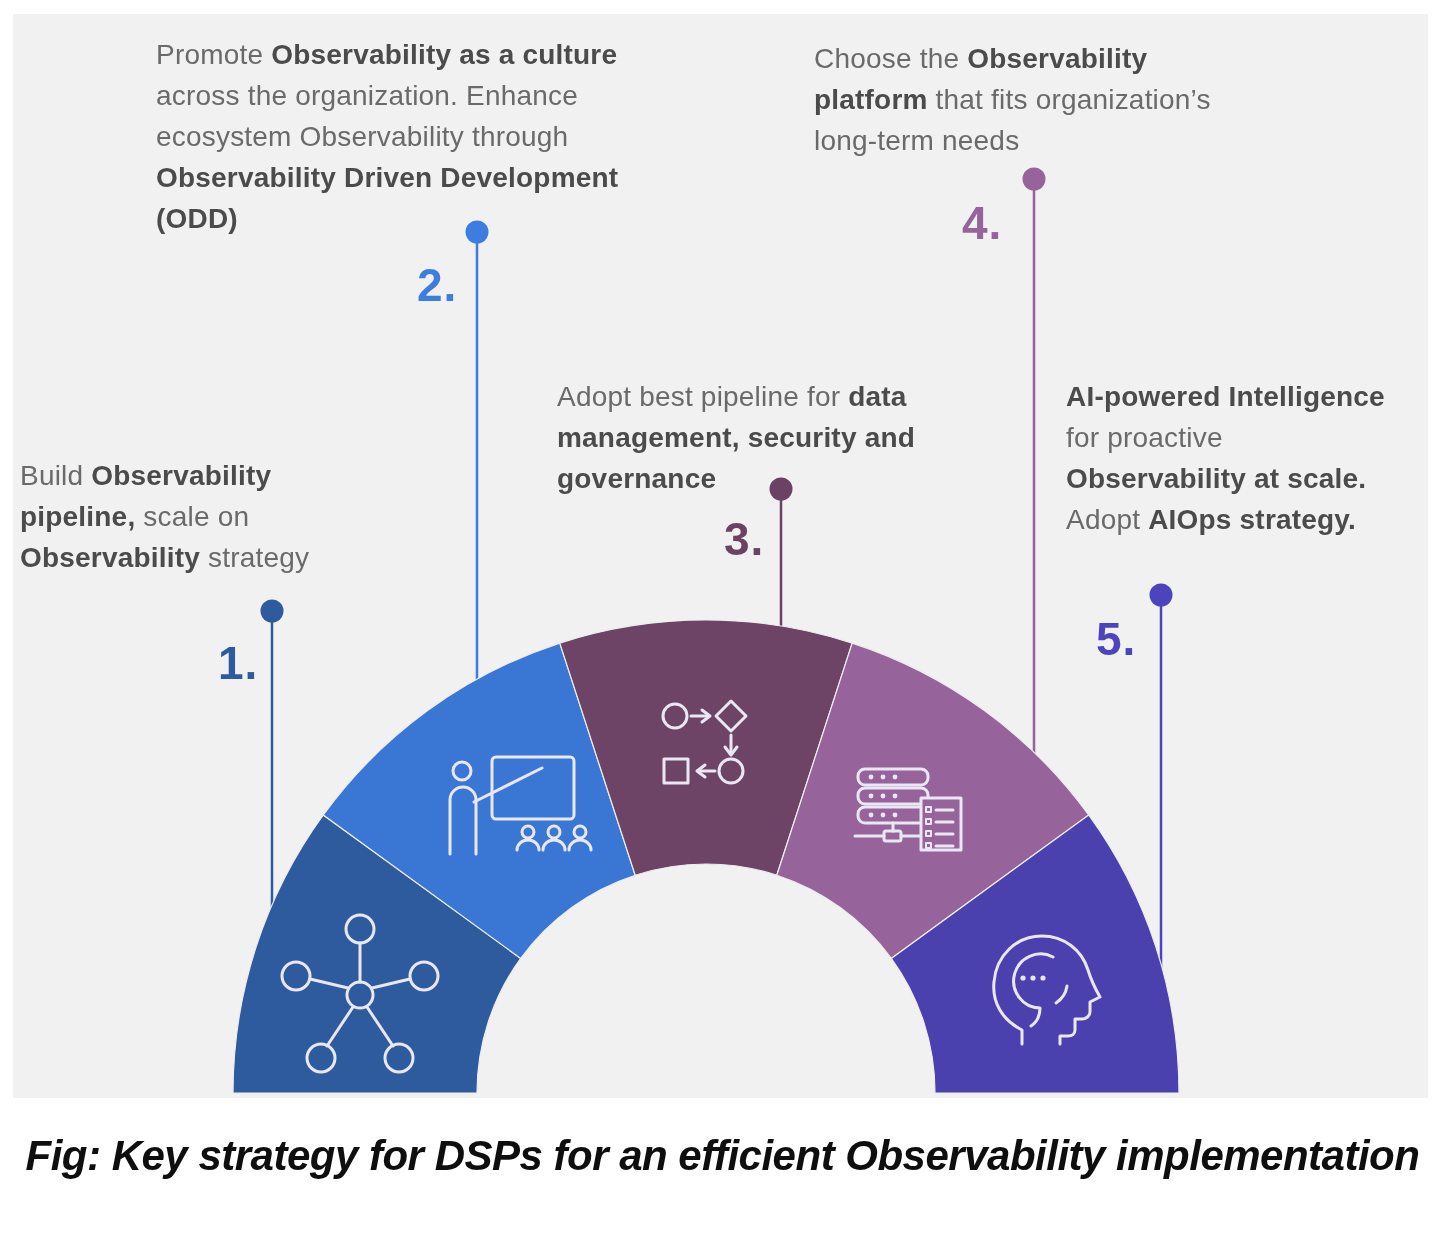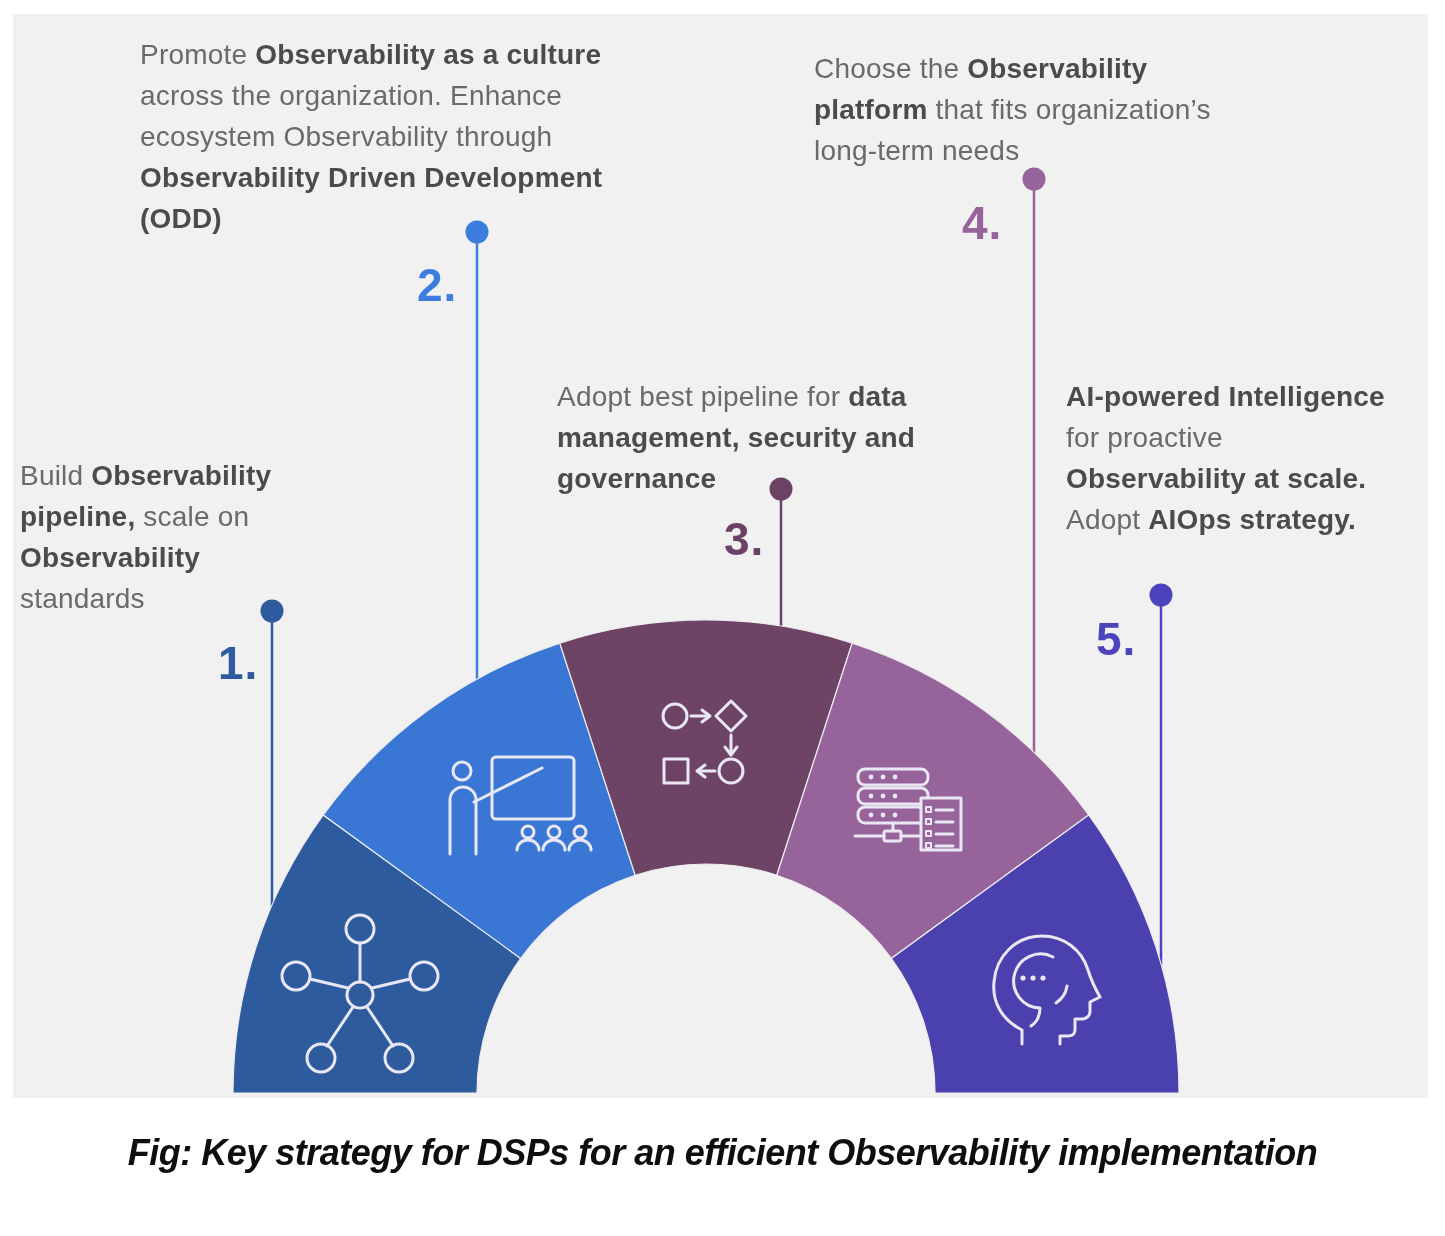--- a/index.html
+++ b/index.html
@@ -12,21 +12,21 @@
   .callout{
     position:absolute;font-size:28px;line-height:41px;color:#6a6a6a;
     letter-spacing:0.2px;
   }
   .callout .bold{font-weight:700;color:#4b4b4b;}
   .step-number{
     position:absolute;font-size:46px;font-weight:600;letter-spacing:1px;
   }
   .caption{
     position:absolute;left:0;right:0;top:1132px;text-align:center;
-    font-size:36px;font-weight:700;font-style:italic;color:#0e0e0e;
+    font-size:42px;font-weight:700;font-style:italic;color:#0e0e0e;
     letter-spacing:-0.5px;
   }
 </style>
 </head>
 <body>
 
 <div id="stage">
 
   <div class="panel" style="background-color: rgb(241, 241, 241);"></div>
 
@@ -137,27 +137,27 @@
 
     <g>
       <circle cx="272" cy="611" r="11.5" fill="#2e5b9e"></circle>
       <circle cx="477" cy="232" r="11.5" fill="#3d7de0"></circle>
       <circle cx="781" cy="489" r="11.5" fill="#6b4263"></circle>
       <circle cx="1034" cy="179" r="11.5" fill="#96639a"></circle>
       <circle cx="1161" cy="595" r="11.5" fill="#4b44bd"></circle>
     </g>
   </svg>
 
-  <div class="callout" style="left:20px;top:455px;width:305px;"><span>Build </span><span class="bold">Observability pipeline,</span><span> scale on </span><span class="bold">Observability</span><span> standards</span></div>
+  <div class="callout" style="left:20px;top:455px;width:305px;"><span>Build </span><span class="bold">Observability pipeline,</span><span> scale on </span><span class="bold">Observability</span><span> strategy</span></div>
 
-  <div class="callout" style="left:140px;top:34px;width:475px;"><span>Promote </span><span class="bold">Observability as a culture</span><span> across the organization. Enhance ecosystem Observability through </span><span class="bold">Observability Driven Development (ODD)</span></div>
+  <div class="callout" style="left:156px;top:34px;width:475px;"><span>Promote </span><span class="bold">Observability as a culture</span><span> across the organization. Enhance ecosystem Observability through </span><span class="bold">Observability Driven Development (ODD)</span></div>
 
   <div class="callout" style="left:557px;top:376px;width:432px;"><span>Adopt best pipeline for </span><span class="bold">data management, security and governance</span></div>
 
-  <div class="callout" style="left:814px;top:48px;width:430px;"><span>Choose the </span><span class="bold">Observability platform</span><span> that fits organization’s long-term needs</span></div>
+  <div class="callout" style="left:814px;top:38px;width:430px;"><span>Choose the </span><span class="bold">Observability platform</span><span> that fits organization’s long-term needs</span></div>
 
   <div class="callout" style="left:1066px;top:376px;width:332px;"><span class="bold">AI-powered Intelligence</span><span> for proactive </span><span class="bold">Observability at scale.</span><span> Adopt </span><span class="bold">AIOps strategy.</span></div>
 
   <div class="step-number" style="left: 218px; top: 636px; color: rgb(46, 91, 158);">1.</div>
   <div class="step-number" style="left: 417px; top: 258px; color: rgb(61, 125, 224);">2.</div>
   <div class="step-number" style="left: 724px; top: 512px; color: rgb(107, 66, 99);">3.</div>
   <div class="step-number" style="left: 962px; top: 196px; color: rgb(150, 99, 154);">4.</div>
   <div class="step-number" style="left: 1096px; top: 612px; color: rgb(75, 68, 189);">5.</div>
 
   <div class="caption">Fig: Key strategy for DSPs for an efficient Observability implementation</div>

